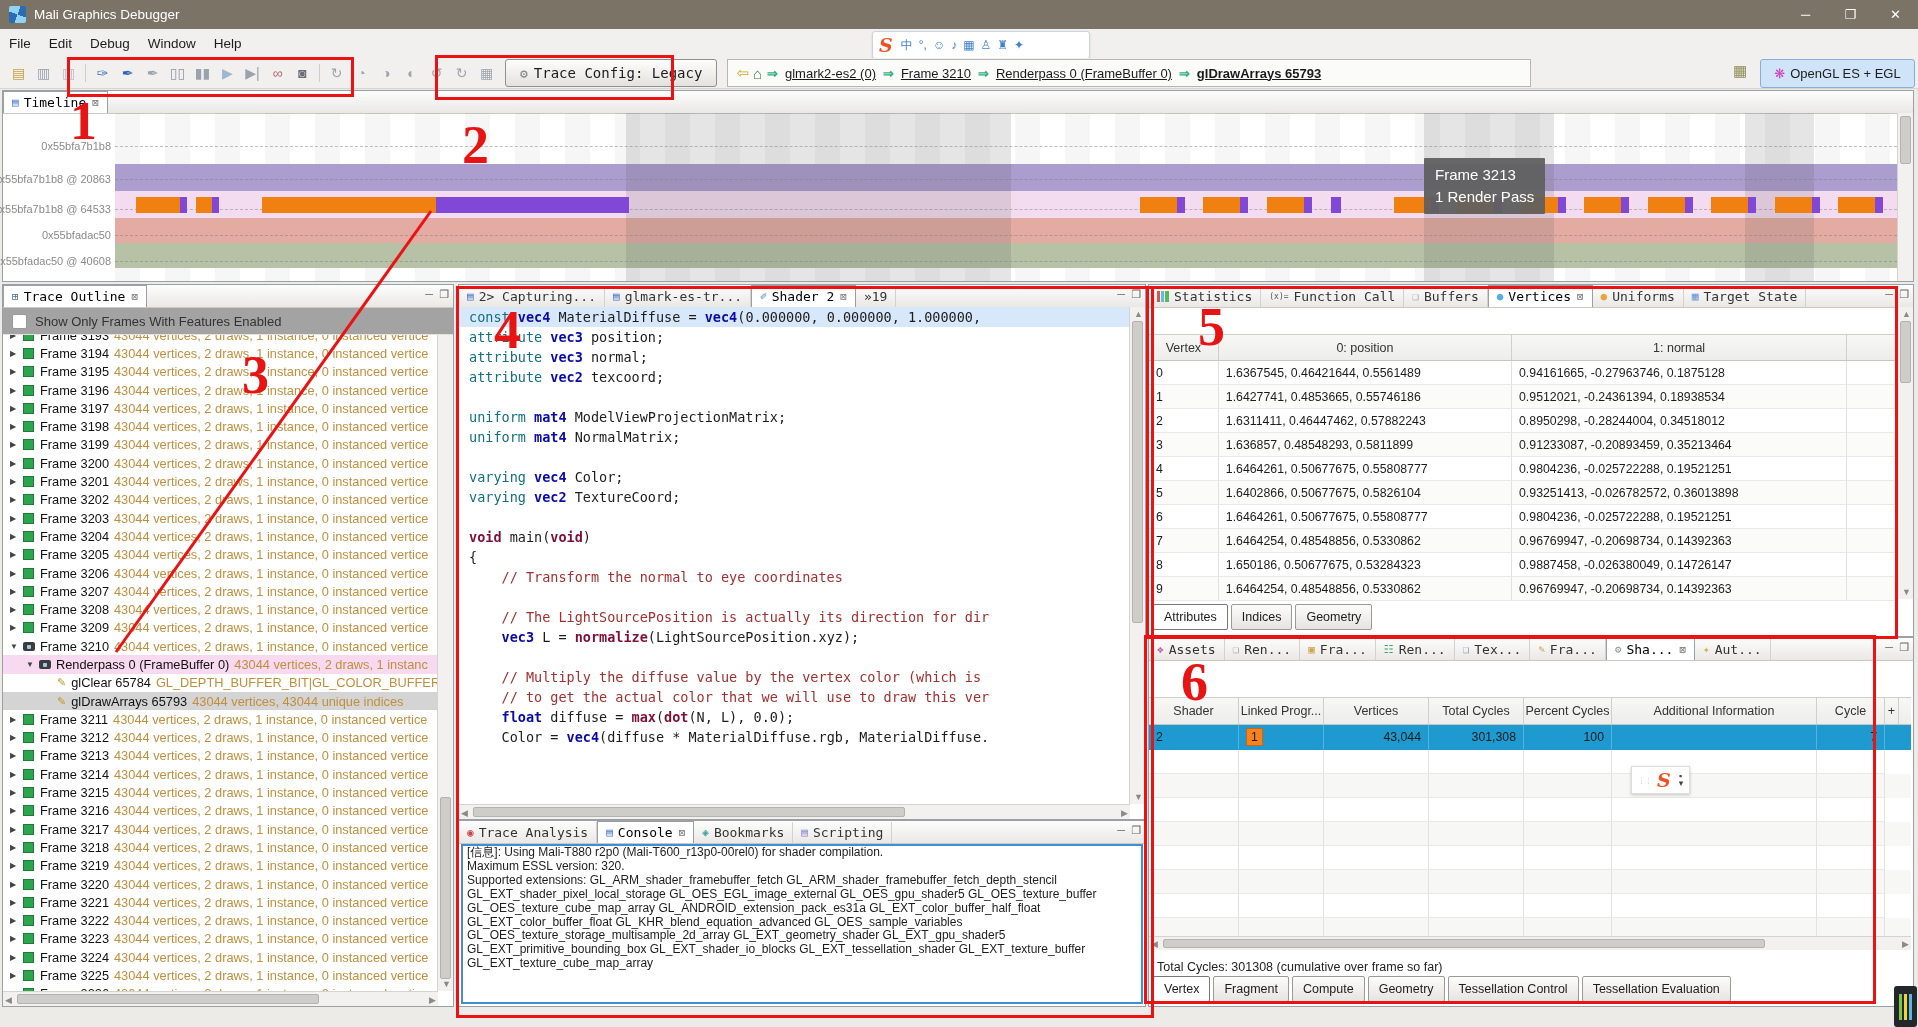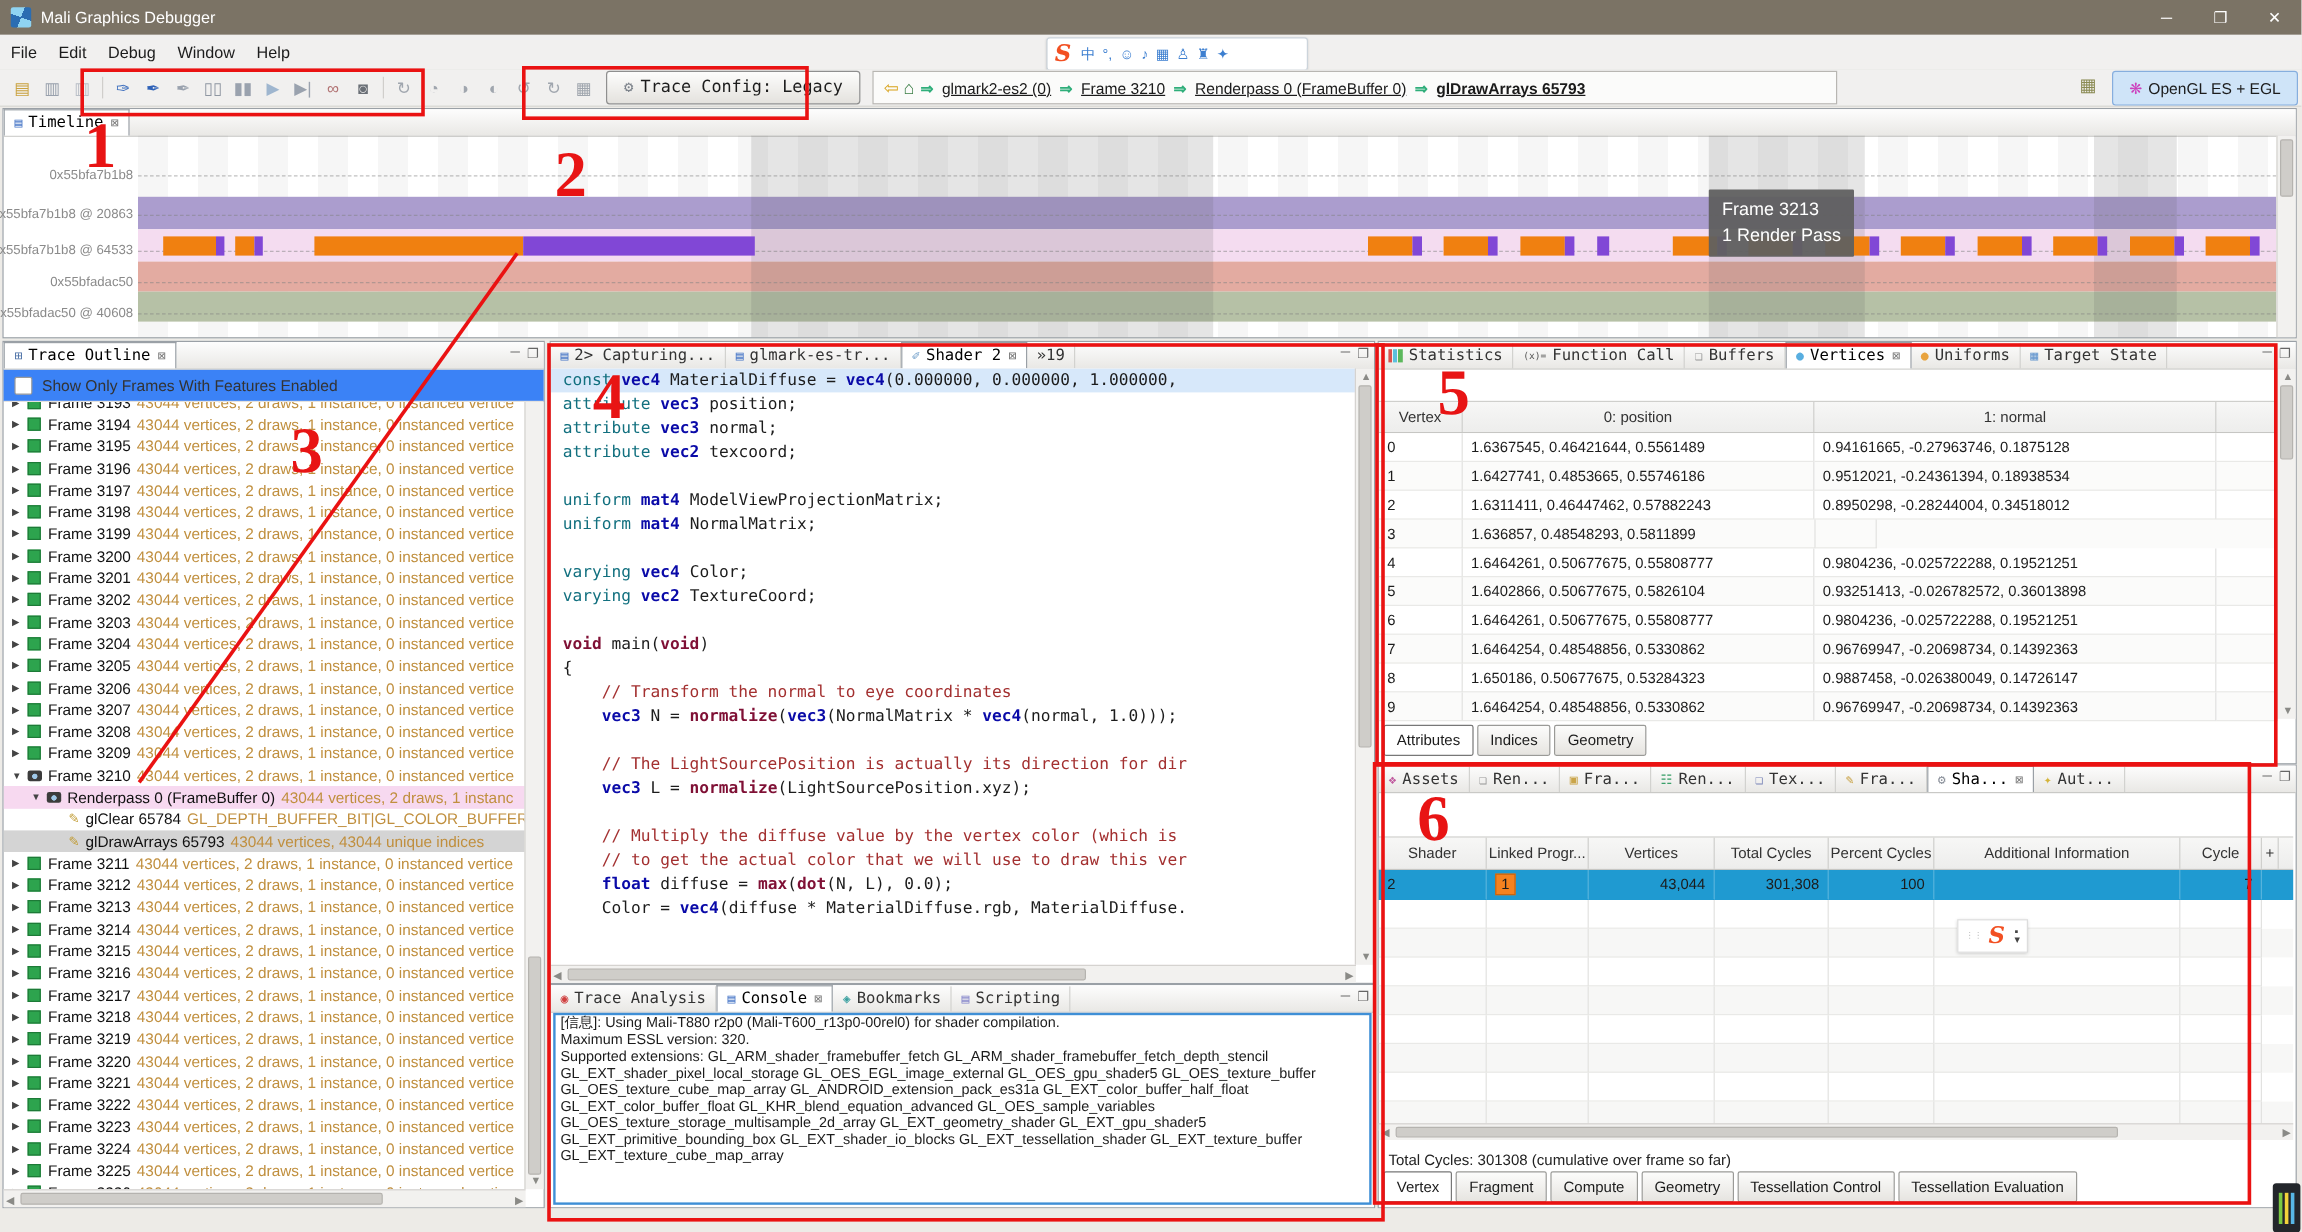--- a/index.html
+++ b/index.html
@@ -48,21 +48,21 @@
   .tl-dash{position:absolute;left:0;right:0;border-top:1px dashed rgba(130,130,130,.5);}
   .tl-dark{position:absolute;top:0;bottom:0;background:rgba(95,95,95,.16);}
   .tl-bar{position:absolute;}
   #tl-tooltip{position:absolute;background:rgba(96,96,96,.95);color:#fff;font-size:15px;padding:6px 11px;line-height:1.45;border-radius:1px;z-index:5;white-space:nowrap;}
   .vscroll{position:absolute;top:0;bottom:0;width:15px;background:#f2f1ef;border-left:1px solid #d5d3d0;}
   .vthumb{position:absolute;left:2px;right:2px;background:#cfcdc9;border:1px solid #b5b3af;border-radius:2px;}
   .hscroll{position:absolute;left:0;right:0;height:14px;background:#f2f1ef;border-top:1px solid #d5d3d0;}
   .hthumb{position:absolute;top:2px;bottom:2px;background:#cfcdc9;border:1px solid #b5b3af;border-radius:2px;}
   .sarrow{color:#8a8a86;font-size:9px;position:absolute;}
   
-  #filter-row{display:flex;align-items:center;height:26px;border-bottom:1px solid #e4e2df;background:#3b82f6;}
+  #filter-row{display:flex;align-items:center;height:26px;border-bottom:1px solid #e4e2df;background:#a3a3a3;}
   #filter-check{width:13px;height:13px;border:1px solid #9a9a9a;background:#fff;margin:0 8px 0 9px;border-radius:2px;}
   #filter-row span{font-size:13px;color:#333;}
   #trace-list{position:absolute;left:0;top:50px;right:15px;bottom:15px;overflow:hidden;}
   .trow{height:18.3px;display:flex;align-items:center;white-space:nowrap;overflow:hidden;font-size:12.8px;}
   .trow .arr{width:11px;font-size:8px;color:#444;margin-left:7px;flex:none;}
   .trow .gsq{width:9px;height:9px;background:#2da44e;border:1px solid #1d7a37;margin:0 6px 0 2px;flex:none;}
   .trow .cam{width:12px;height:9px;background:radial-gradient(circle at 50% 55%,#9fc8e8 0 2px,#3c3c3c 2.5px);border-radius:2px;margin:0 5px 0 2px;flex:none;}
   .trow .pen{color:#c09a30;font-size:11px;margin:0 5px 0 2px;flex:none;}
   .trow .flabel{color:#111;margin-right:5px;}
   .trow .fdetail{color:#c08f3e;}
@@ -533,21 +533,20 @@
       <div class="cline">&nbsp;</div>
       <div class="cline"><span class="q">uniform</span> <span class="t">mat4</span> ModelViewProjectionMatrix;</div>
       <div class="cline"><span class="q">uniform</span> <span class="t">mat4</span> NormalMatrix;</div>
       <div class="cline">&nbsp;</div>
       <div class="cline"><span class="q">varying</span> <span class="t">vec4</span> Color;</div>
       <div class="cline"><span class="q">varying</span> <span class="t">vec2</span> TextureCoord;</div>
       <div class="cline">&nbsp;</div>
       <div class="cline"><span class="b">void</span> main(<span class="b">void</span>)</div>
       <div class="cline">{</div>
       <div class="cline">    <span class="c">// Transform the normal to eye coordinates</span></div>
-      <div class="cline">    <span class="t">vec3</span> N = <span class="b">normalize</span>(<span class="t">vec3</span>(NormalMatrix * <span class="t">vec4</span>(normal, 1.0)));</div>
       <div class="cline">&nbsp;</div>
       <div class="cline">    <span class="c">// The LightSourcePosition is actually its direction for dir</span></div>
       <div class="cline">    <span class="t">vec3</span> L = <span class="b">normalize</span>(LightSourcePosition.xyz);</div>
       <div class="cline">&nbsp;</div>
       <div class="cline">    <span class="c">// Multiply the diffuse value by the vertex color (which is</span></div>
       <div class="cline">    <span class="c">// to get the actual color that we will use to draw this ver</span></div>
       <div class="cline">    <span class="t">float</span> diffuse = <span class="b">max</span>(<span class="b">dot</span>(N, L), 0.0);</div>
       <div class="cline">    Color = <span class="t">vec4</span>(diffuse * MaterialDiffuse.rgb, MaterialDiffuse.</div>
     </div>
   <div class="vscroll" style="right:0;top:22px;bottom:15px;">
@@ -652,20 +651,21 @@
       </div>
       <div class="grid-row" style="height: 24px; background: rgb(255, 255, 255);">
         <div class="g-cell" style="width: 70px;">2</div>
         <div class="g-cell" style="width: 294px;">1.6311411, 0.46447462, 0.57882243</div>
         <div class="g-cell" style="width: 336px;">0.8950298, -0.28244004, 0.34518012</div>
         <div class="g-cell" style="width: 51px;"></div>
       </div>
       <div class="grid-row" style="height: 24px; background: rgb(251, 251, 250);">
         <div class="g-cell" style="width: 70px;">3</div>
         <div class="g-cell" style="width: 294px;">1.636857, 0.48548293, 0.5811899</div>
+        <div class="g-cell" style="width: 336px;">0.91233087, -0.20893459, 0.35213464</div>
         <div class="g-cell" style="width: 51px;"></div>
       </div>
       <div class="grid-row" style="height: 24px; background: rgb(255, 255, 255);">
         <div class="g-cell" style="width: 70px;">4</div>
         <div class="g-cell" style="width: 294px;">1.6464261, 0.50677675, 0.55808777</div>
         <div class="g-cell" style="width: 336px;">0.9804236, -0.025722288, 0.19521251</div>
         <div class="g-cell" style="width: 51px;"></div>
       </div>
       <div class="grid-row" style="height: 24px; background: rgb(251, 251, 250);">
         <div class="g-cell" style="width: 70px;">5</div>

